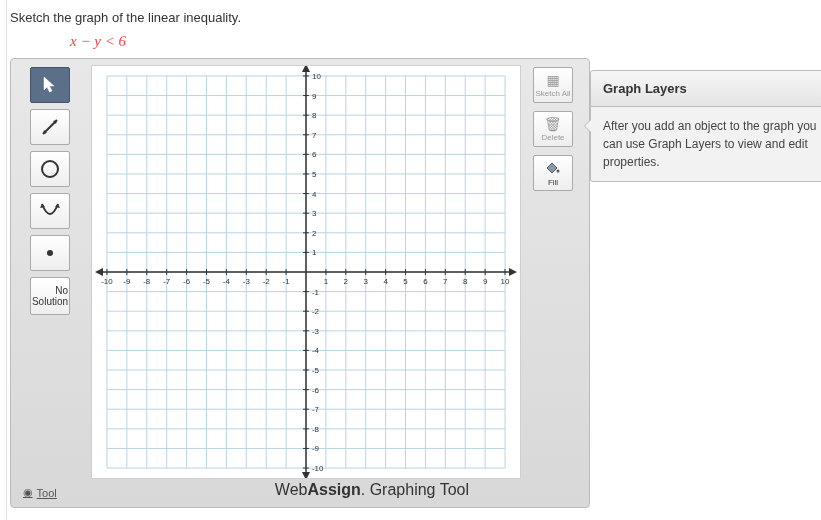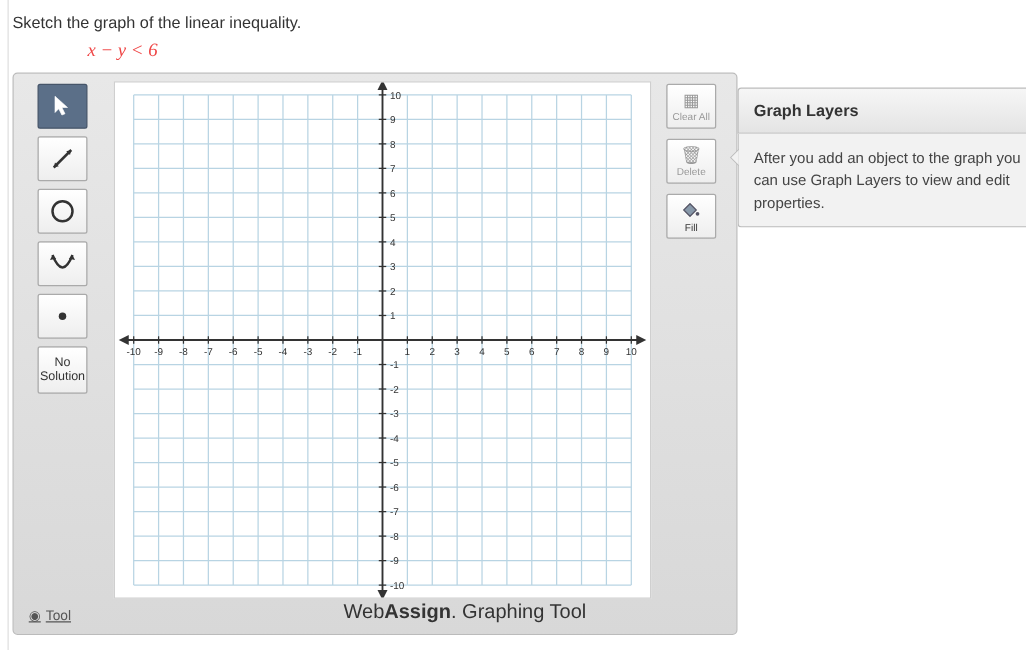--- a/index.html
+++ b/index.html
@@ -62,21 +62,21 @@
           <path d="M3 4 Q11 24 19 4" fill="none" stroke="#333" stroke-width="2"></path>
           <polygon points="3,4 1,8 6,7" fill="#333"></polygon>
           <polygon points="19,4 16,7 21,8" fill="#333"></polygon>
         </svg>
     </div>
     <div class="tool-btn">
       <svg width="10" height="10" viewBox="0 0 10 10">
           <circle cx="5" cy="5" r="3" fill="#333"></circle>
         </svg>
     </div>
-    <div class="tool-btn text" style="white-space:pre-line;">No
+    <div class="tool-btn text" style="white-space:pre-line;text-align:right;">No
 Solution</div>
   </div>
 
   <div class="graph-area">
     <svg class="grid-svg" id="grid-svg" viewBox="0 0 430 414">
         <line x1="15" y1="404" x2="15" y2="10" stroke="#b8d4e3" stroke-width="1"></line>
         <line x1="15" y1="404" x2="415" y2="404" stroke="#b8d4e3" stroke-width="1"></line>
         <line x1="35" y1="404" x2="35" y2="10" stroke="#b8d4e3" stroke-width="1"></line>
         <line x1="15" y1="384.29999999999995" x2="415" y2="384.29999999999995" stroke="#b8d4e3" stroke-width="1"></line>
         <line x1="55" y1="404" x2="55" y2="10" stroke="#b8d4e3" stroke-width="1"></line>
@@ -202,21 +202,21 @@
         <line x1="415" y1="204" x2="415" y2="210" stroke="#333"></line>
         <line x1="212" y1="10" x2="218" y2="10" stroke="#333"></line>
         <text x="415" y="219" font-size="8" fill="#333" text-anchor="middle">10</text>
         <text x="221" y="13" font-size="8" fill="#333" text-anchor="start">10</text>
       </svg>
   </div>
 
   <div class="right-col">
     <div class="right-btn">
       <span class="ico">▦</span>
-      <span>Clear All</span>
+      <span>Sketch All</span>
     </div>
     <div class="right-btn">
       <span class="ico">🗑</span>
       <span>Delete</span>
     </div>
     <div class="right-btn" style="color:#333;">
       <span class="ico">
         <svg width="16" height="14" viewBox="0 0 16 14">
             <path d="M2 8 L7 3 L12 8 L7 13 Z" fill="#89a" stroke="#556" stroke-width="1"></path>
             <circle cx="13" cy="11" r="1.5" fill="#556"></circle>

